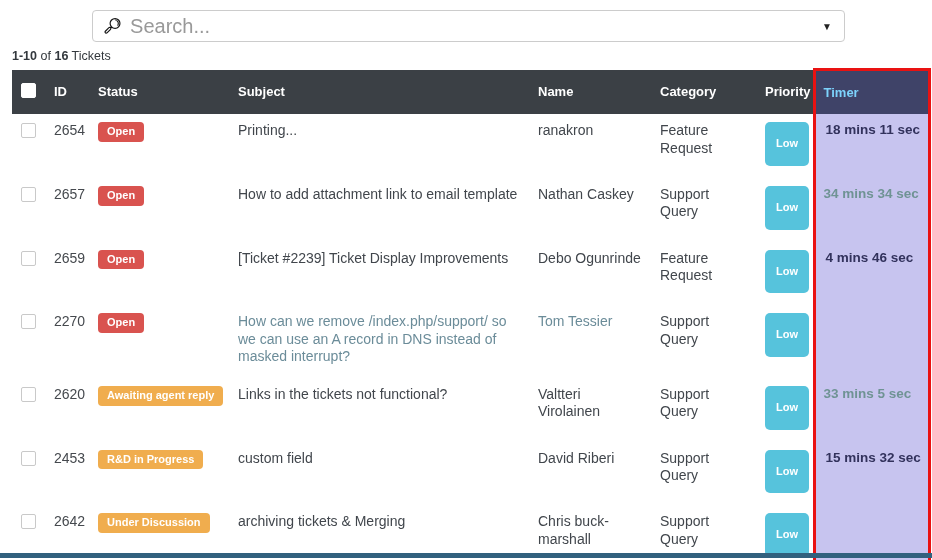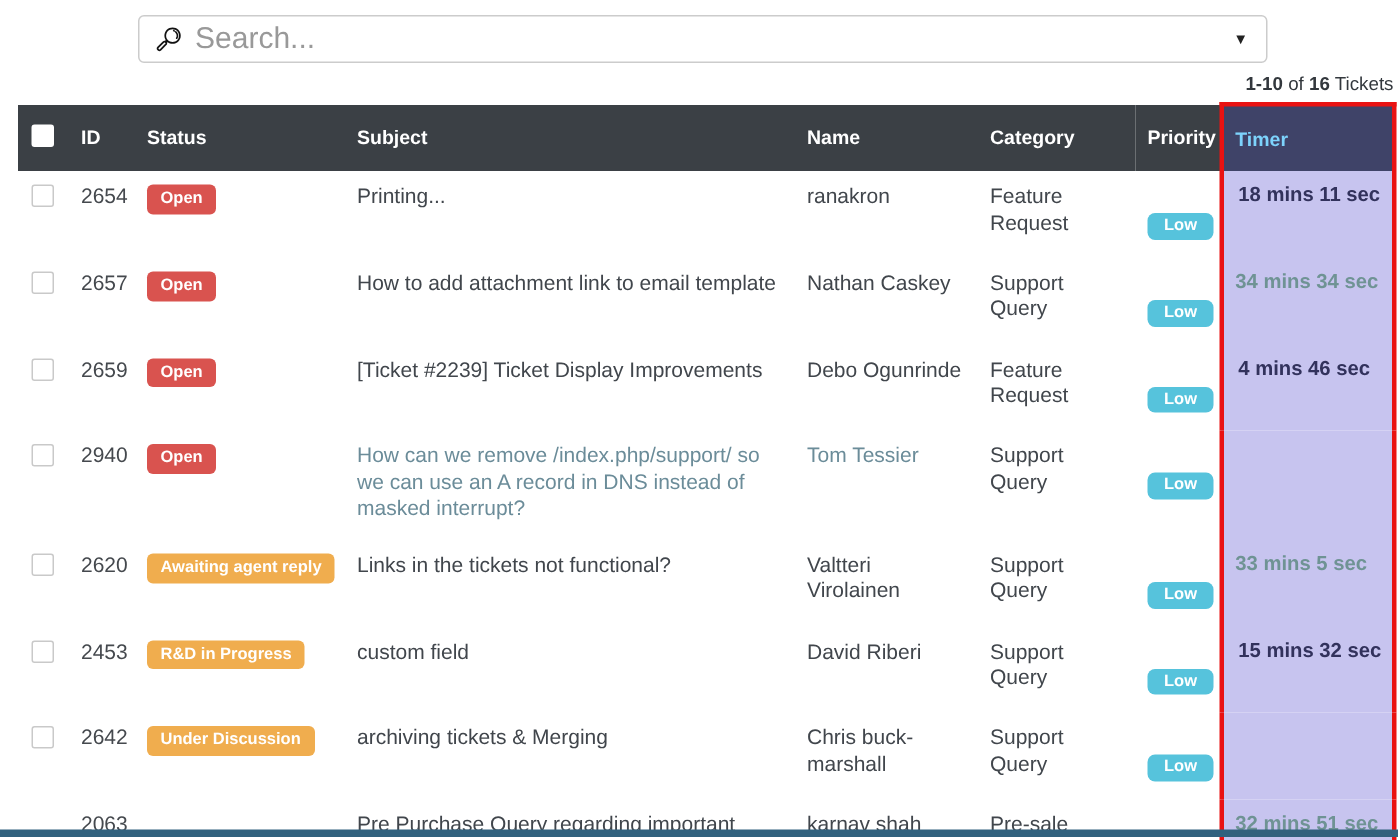--- a/index.html
+++ b/index.html
@@ -36,21 +36,21 @@
   .search-icon{font-weight:bold;font-size:15px;color:#111;margin-right:8px;transform:scaleX(-1);}
   .search-input{
     flex:1;border:none;outline:none;font-size:20px;color:#333;
     font-family:"Liberation Sans", sans-serif;background:transparent;
   }
   .search-input::placeholder{color:#999;}
   .search-caret{color:#222;font-size:10px;cursor:pointer;padding:2px;}
 
   
   .summary{
-    text-align:right;font-size:12.5px;color:#33383d;
+    text-align:left;font-size:12.5px;color:#33383d;
     margin:7px 1px 5px 0;
   }
   .summary b{font-weight:bold;}
 
   
   table{border-collapse:collapse;width:917px;table-layout:fixed;}
   col.c-check{width:34px;} col.c-id{width:44px;} col.c-status{width:140px;}
   col.c-subject{width:300px;} col.c-name{width:122px;} col.c-category{width:105px;}
   col.c-priority{width:57px;} col.c-timer{width:115px;}
 
@@ -77,21 +77,21 @@
     border:1px solid #c9c9c9;border-radius:2px;background:#fff;cursor:pointer;
   }
   thead input[type=checkbox]{border:1px solid #fff;background:#fff;}
   .col-id{color:#45494e;}
   .badge{
     display:inline-block;color:#fff;font-weight:bold;font-size:11px;
     border-radius:4px;padding:3px 9px;white-space:nowrap;
   }
   .badge.red{background:var(--open-badge);}
   .badge.orange{background:var(--pending-badge);}
-  .badge.low{background:var(--low-badge);padding:2px 11px;border-radius:5px;margin-top:20px;}
+  .badge.low{background:var(--low-badge);padding:15px 11px;border-radius:5px;}
   .col-subject{cursor:pointer;}
   .col-timer{
     background:var(--timer-col-bg);
     border-left:3px solid var(--timer-border);
     border-right:3px solid var(--timer-border);
     font-weight:bold;font-size:13.5px;white-space:nowrap;
   }
   tbody tr:last-child .col-timer{border-bottom:3px solid var(--timer-border);}
   .col-timer.timer-dark{color:var(--timer-text-dark);padding-left:10px;}
   .col-timer.timer-teal{color:var(--timer-text-teal);}
@@ -171,21 +171,21 @@
     <td class="col-id">2659</td>
     <td class="col-status"><span class="badge red">Open</span></td>
     <td class="col-subject">[Ticket #2239] Ticket Display Improvements</td>
     <td class="col-name">Debo Ogunrinde</td>
     <td class="col-category">Feature Request</td>
     <td class="col-priority"><span class="badge low">Low</span></td>
     <td class="col-timer timer-dark">4 mins 46 sec</td>
   </tr>
         <tr class="muted">
     <td class="col-check"><input type="checkbox" style=""></td>
-    <td class="col-id">2940</td>
+    <td class="col-id">2270</td>
     <td class="col-status"><span class="badge red">Open</span></td>
     <td class="col-subject">How can we remove /index.php/support/ so we can use an A record in DNS instead of masked interrupt?</td>
     <td class="col-name">Tom Tessier</td>
     <td class="col-category">Support Query</td>
     <td class="col-priority"><span class="badge low">Low</span></td>
     <td class="col-timer"></td>
   </tr>
         <tr>
     <td class="col-check"><input type="checkbox" style=""></td>
     <td class="col-id">2620</td>

